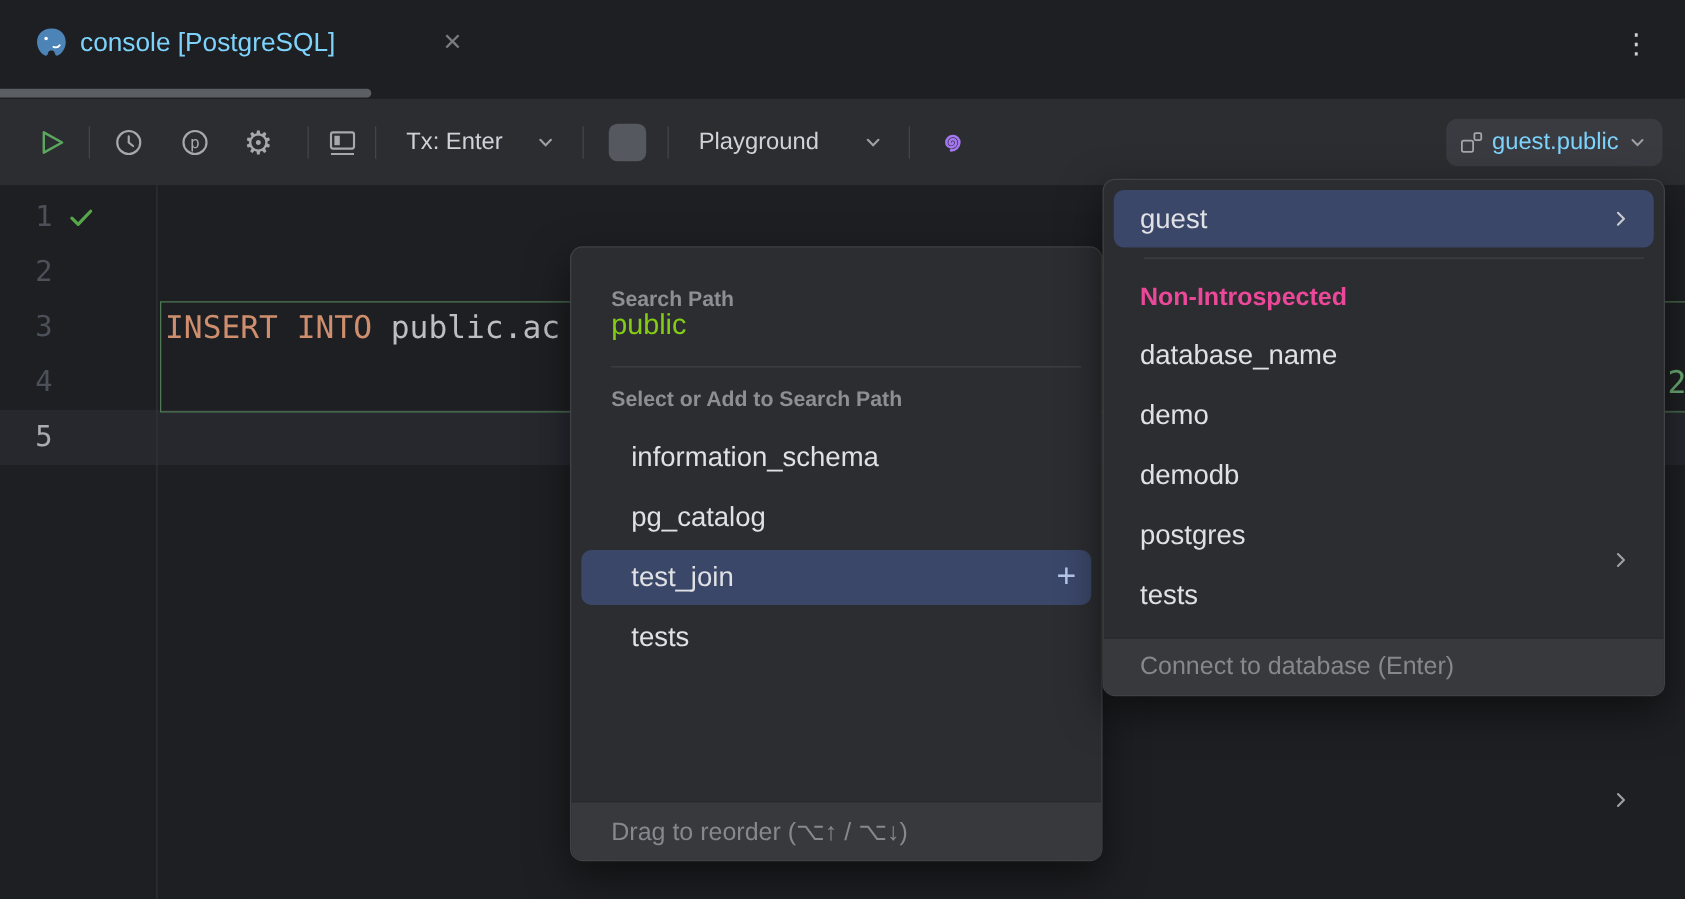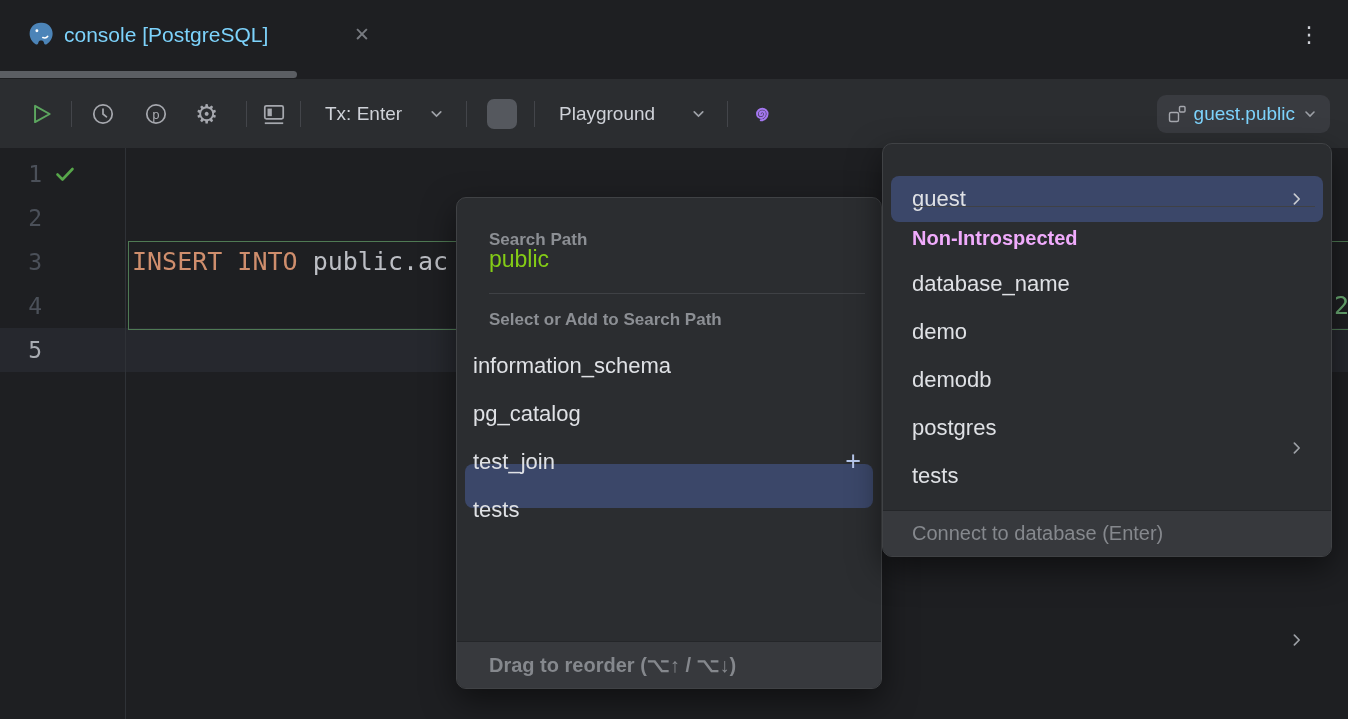--- a/index.html
+++ b/index.html
@@ -57,43 +57,43 @@
 
   
   .popup { position:absolute; background:#2B2D30; border:1px solid #404245; border-radius:10px;
     box-shadow:0 12px 32px rgba(0,0,0,0.5); }
   .popup-footer { position:absolute; left:0; right:0; bottom:0; background:#37393D;
     border-top:1px solid #242629; border-radius:0 0 9px 9px;
     display:flex; align-items:center; color:#85888D; font-size:20px; }
   .sect-head { font-size:17px; font-weight:600; color:#8C8F94; }
   .list-item { position:absolute; left:0; right:0; height:48px; line-height:48px;
     font-size:22px; color:#DFE1E5; cursor:pointer; }
-  .sel-row { position:absolute; background:#3B4769; border-radius:8px;margin-top:24px; }
+  .sel-row { position:absolute; background:#3B4769; border-radius:8px; }
   .chev-right { position:absolute; top:50%; transform:translateY(-50%); width:17px; height:17px; }
 
   
   .sp-popup { left:456px; top:197px; width:426px; height:492px; z-index:20; }
   .sp-title { position:absolute; left:32px; top:13px;margin-top:19px; }
   .sp-current { position:absolute; left:32px; top:48px; font-size:23px; color:#84cc16; cursor:pointer; }
   .sp-div { position:absolute; left:32px; right:16px; top:95px; height:1px; background:#3F4145; }
   .sp-sect { position:absolute; left:32px; top:112px; }
   .sp-items { position:absolute; left:0; right:0; top:144px; }
-  .sp-items .list-item { padding-left:16px; }
+  .sp-items .list-item { padding-left:48px; }
   .sp-sel { left:8px; right:8px; top:242px; height:44px; }
   .plus { position:absolute; right:20px; top:50%; transform:translateY(-50%);
     font-size:27px; color:#B6C7EB; font-weight:400; }
-  .sp-footer { height:47px; padding-left:32px;font-weight:bold; }
+  .sp-footer { height:47px; padding-left:32px; }
 
   
   .dd-popup { left:882px; top:143px; width:450px; height:414px; z-index:30; }
   .dd-sel { left:8px; right:8px; top:8px; height:46px; }
   .dd-sel-label { position:absolute; left:21px; top:0; height:46px; line-height:46px;
     font-size:22px; color:#DFE1E5; }
   .dd-div { position:absolute; left:32px; right:16px; top:62px; height:1px; background:#3F4145; }
-  .dd-sect { position:absolute; left:29px; top:83px; font-size:20px; font-weight:600; color:#f0abfc; }
+  .dd-sect { position:absolute; left:29px; top:83px; font-size:20px; font-weight:600; color:#ec4899; }
   .dd-items { position:absolute; left:0; right:0; top:116px; }
   .dd-items .list-item { padding-left:29px; }
   .dd-footer { height:46px; padding-left:29px; }
 </style>
 </head>
 <body>
 
 <div class="tabbar">
   <svg class="pg-icon" viewBox="0 0 24 24">
     <path fill="#4C84B8" d="M11.8 2.2c-5 0-8.9 3.7-8.9 8.6 0 3.6 1.9 6.8 4.8 8.6.9.5 1.7.2 2-.7.3-.8.3-1.7 1.2-2.1.7-.3 1.7-.3 2.4 0 .9.4.9 1.3 1.2 2.1.3.9 1.1 1.2 2 .7 2.9-1.8 4.8-5 4.8-8.6 0-4.9-3.9-8.6-8.5-8.6z"></path>

